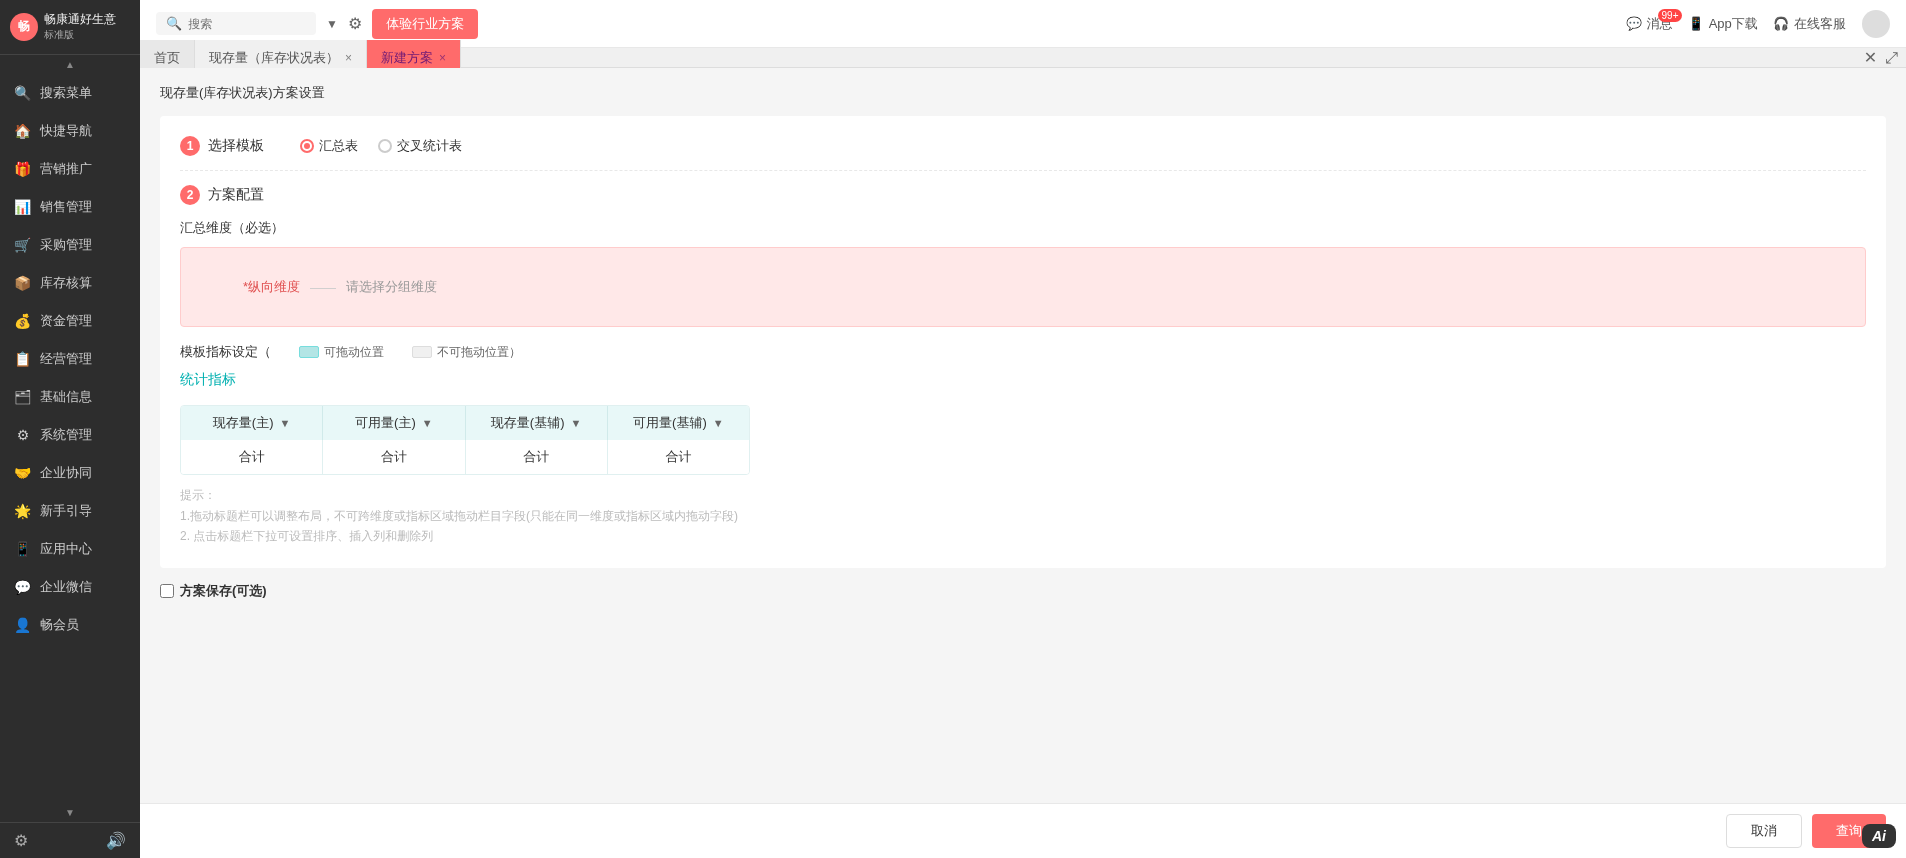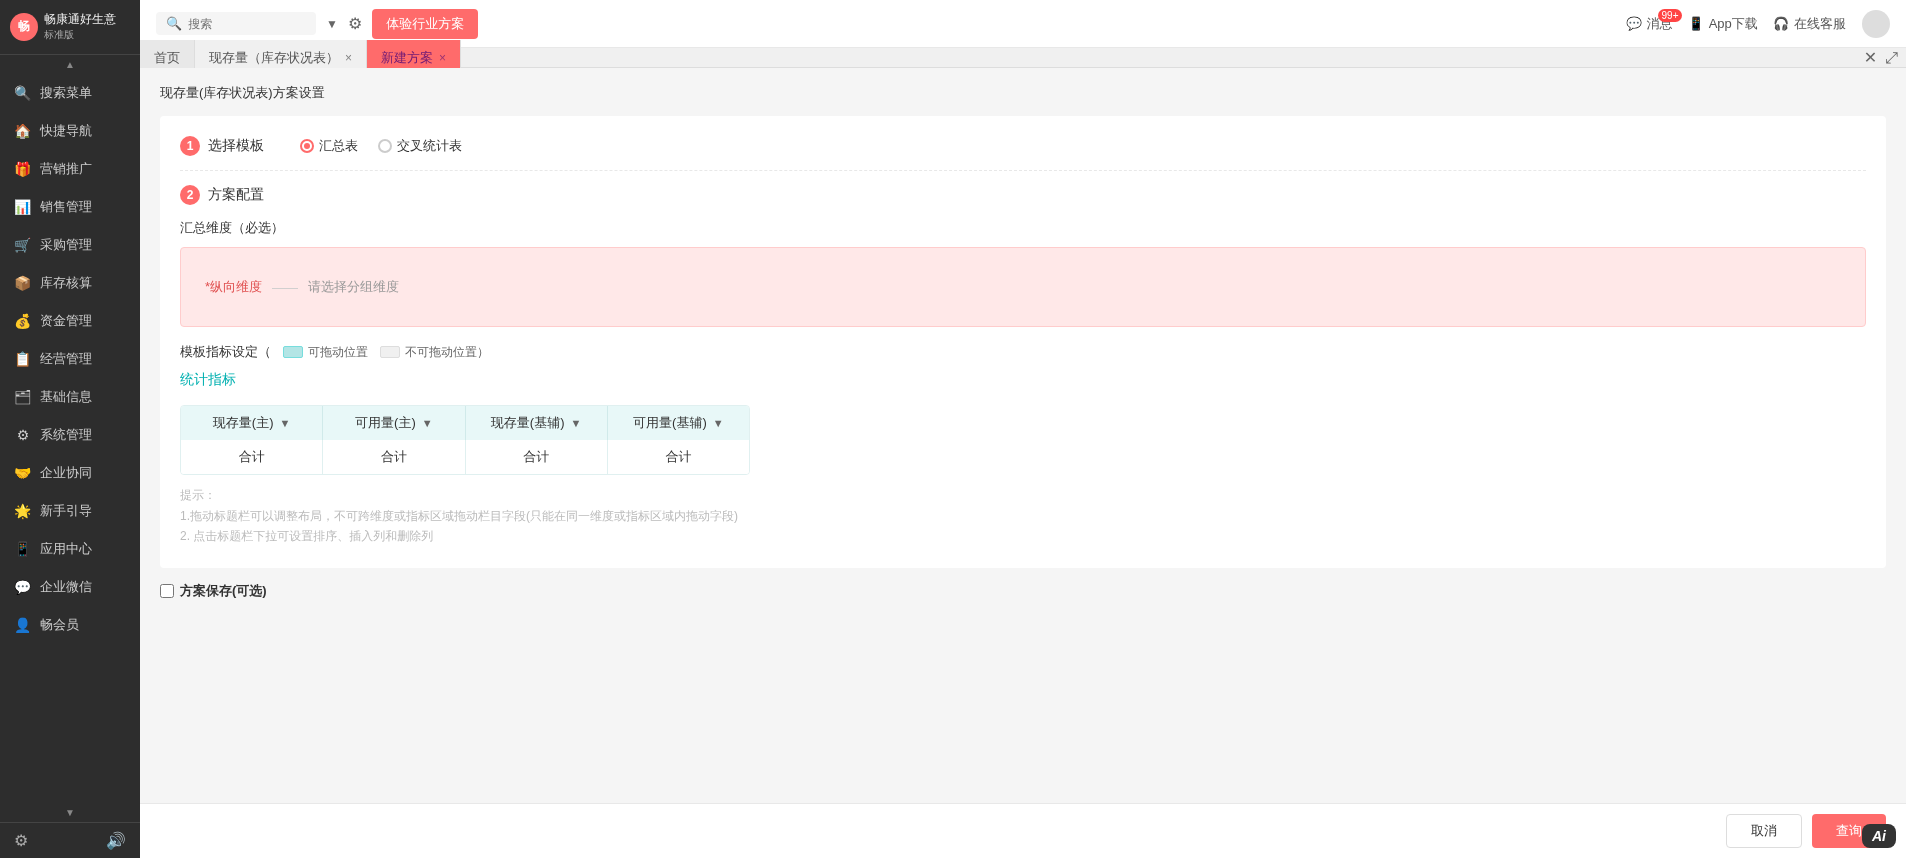--- a/index.html
+++ b/index.html
@@ -147,26 +147,26 @@
 
     
     .sub-label { font-size: 13px; color: #333; margin-bottom: 10px; }
 
     
     .dimension-area {
       background: #ffe8e8; border: 1px solid #ffcccc;
       border-radius: 4px; padding: 20px 24px; margin-bottom: 16px;
       min-height: 80px; display: flex; align-items: center;
     }
-    .dimension-label { color: #e05050; font-size: 13px; }
+    .dimension-label { color: #e05050; font-size: 13px; margin-left: 38px; }
     .dimension-dash { color: #ccc; margin: 0 10px; }
     .dimension-placeholder { color: #999; font-size: 13px; }
 
     
-    .indicators-label { font-size: 13px; color: #333; margin-bottom: 10px; display: flex; align-items: center; gap: 12px; }
+    .indicators-label { font-size: 13px; color: #333; margin-bottom: 10px; display: flex; align-items: center; gap: 28px; }
     .indicator-legend { display: flex; align-items: center; gap: 5px; font-size: 12px; color: #666; }
     .legend-box { width: 20px; height: 12px; border-radius: 2px; }
     .legend-box.draggable { background: #b3e5e5; border: 1px solid #7dd; }
     .legend-box.non-draggable { background: #f0f0f0; border: 1px solid #ddd; }
 
     
     .stats-section-title { font-size: 14px; color: #00b0b0; margin-bottom: 8px; font-weight: 500; }
     .stats-table { border: 1px solid #e0f0f0; border-radius: 4px; overflow: hidden; width: 570px; margin-top: 16px; }
     .stats-table-header { display: flex; background: #e8f8f8; }
     .stats-col {

